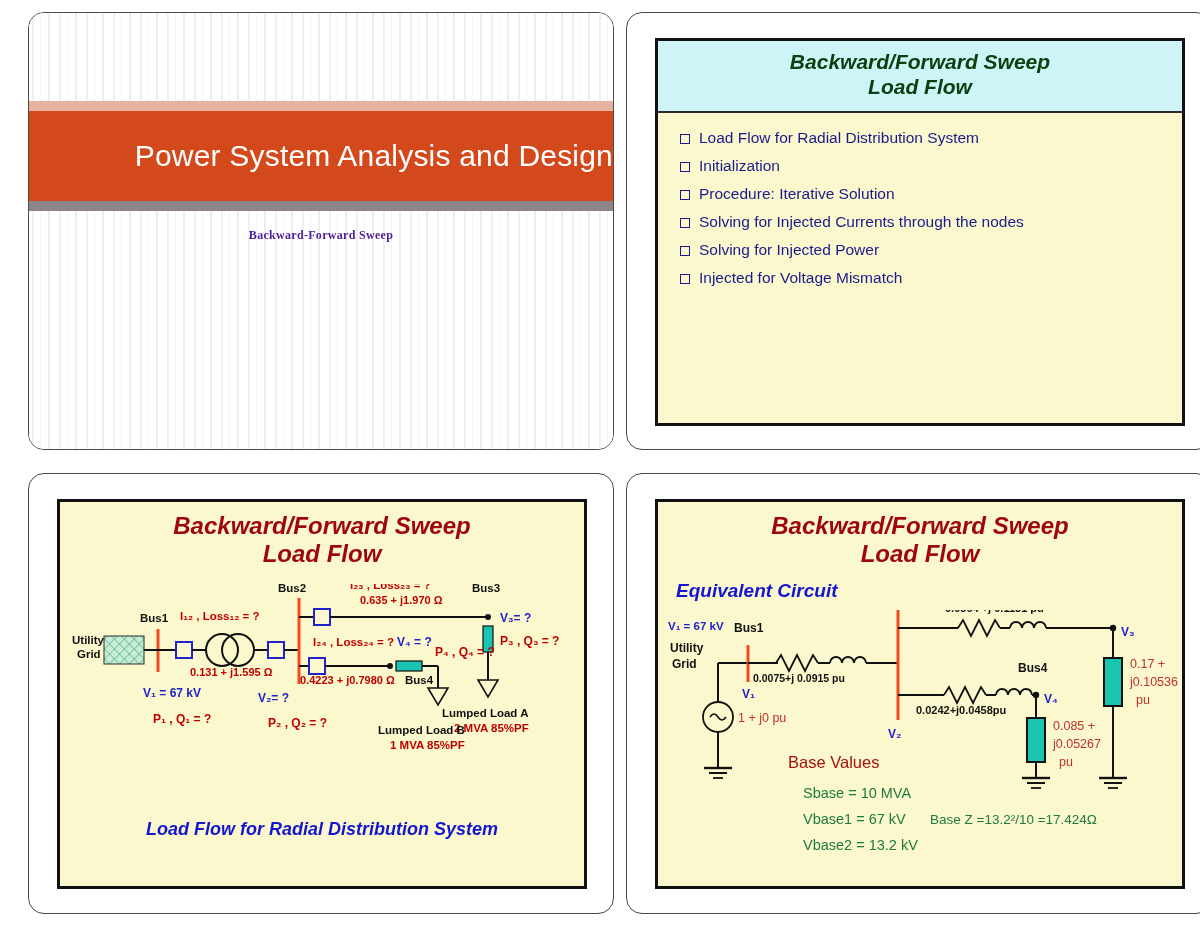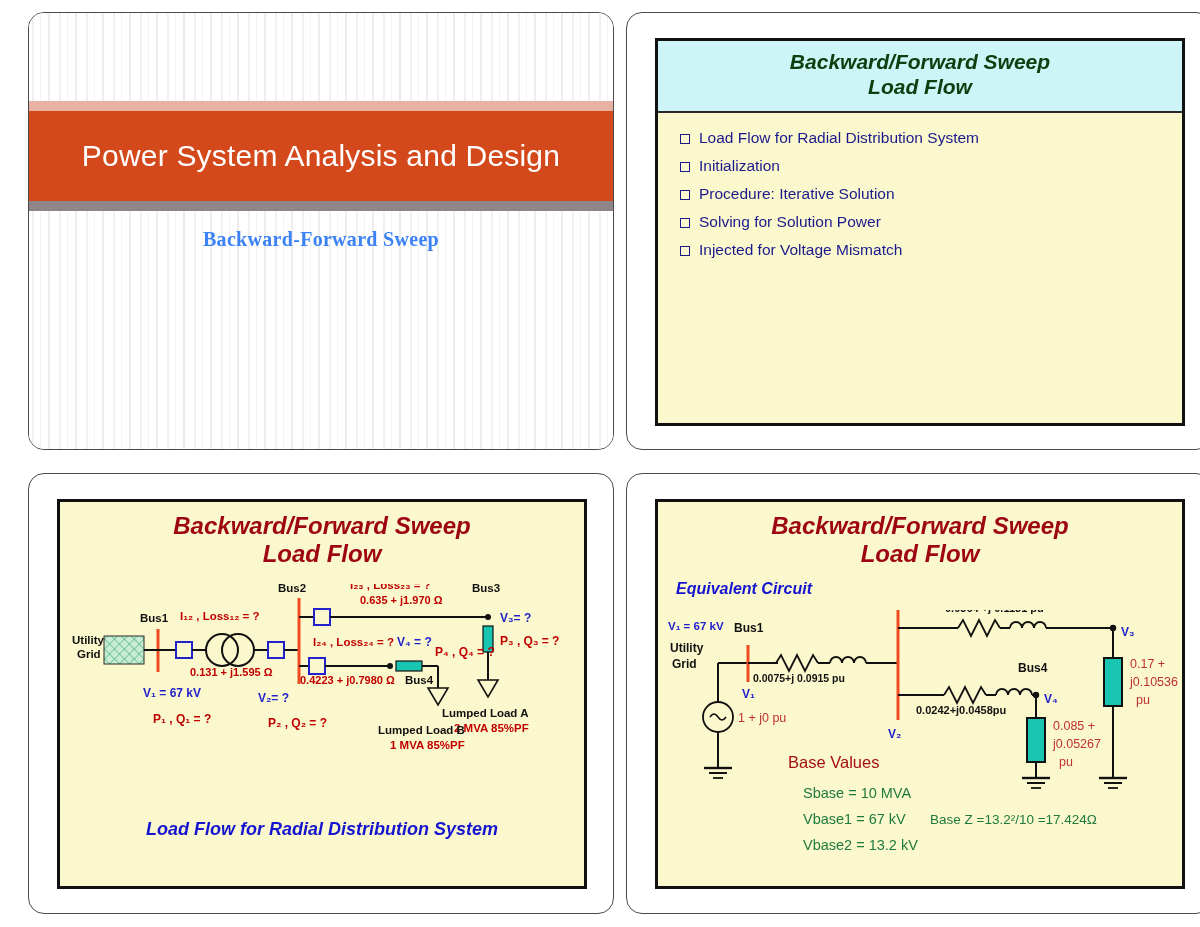--- a/index.html
+++ b/index.html
@@ -35,33 +35,33 @@
         #ffffff 5px,#ffffff 11px,
         #f4f4f4 11px,#f4f4f4 12px,
         #ffffff 12px,#ffffff 19px,
         #ededed 19px,#ededed 21px,
         #ffffff 21px,#ffffff 27px);
   }
   .band-pink{position:absolute;left:0;right:0;top:88px;height:10px;background:#e8b2a2;}
   .band-orange{
     position:absolute;left:0;right:0;top:98px;height:90px;
     background:#d4491c;
-    display:flex;align-items:center;justify-content:center;
+    display:flex;align-items:center;justify-content:flex-end;
   }
   .band-gray{position:absolute;left:0;right:0;top:188px;height:10px;background:#8d8587;}
   .title-main{
     color:#ffffff;font-size:30px;font-weight:400;
     letter-spacing:.2px;white-space:nowrap;
     font-family:"Liberation Sans",sans-serif;
   }
   .title-sub{
     position:absolute;left:0;right:0;top:215px;
-    text-align:center;color:#3b82f6;
+    text-align:center;color:#4c1d95;
     font-family:"Liberation Serif",serif;
-    font-size:20px;font-weight:700;letter-spacing:.3px;
+    font-size:12px;font-weight:700;letter-spacing:.3px;
   }
 
   
   .slideframe{
     position:absolute;
     border:3px solid #111111;
     background:#fbf8cd;
     box-sizing:border-box;
     overflow:hidden;
   }
@@ -87,21 +87,21 @@
   }
 
   
   .redhead{
     text-align:center;color:#9e0512;
     font-style:italic;font-weight:bold;
     font-size:24px;line-height:1.16;
     padding-top:10px;
   }
   .bluehead{
-    color:#1515cf;font-style:italic;font-weight:bold;font-size:16px;
+    color:#1515cf;font-style:italic;font-weight:bold;font-size:19px;
     padding:12px 0 0 18px;
   }
   .bottomblue{
     position:absolute;left:0;right:0;bottom:46px;text-align:center;
     color:#1515cf;font-style:italic;font-weight:bold;font-size:18px;
   }
 
   
   .circ{position:absolute;left:0;top:0;}
 
@@ -143,21 +143,25 @@
         <div class="bullet">
           <span class="bx"></span>
           <span>Initialization</span>
         </div>
         <div class="bullet">
           <span class="bx"></span>
           <span>Procedure: Iterative Solution</span>
         </div>
         <div class="bullet">
           <span class="bx"></span>
-          <span>Solving for Solution Power</span>
+          <span>Solving for Injected Currents through the nodes</span>
+        </div>
+        <div class="bullet">
+          <span class="bx"></span>
+          <span>Solving for Injected Power</span>
         </div>
         <div class="bullet">
           <span class="bx"></span>
           <span>Injected for Voltage Mismatch</span>
         </div>
       </div>
     </div>
   </div>
 
   <div class="card" id="card3">

